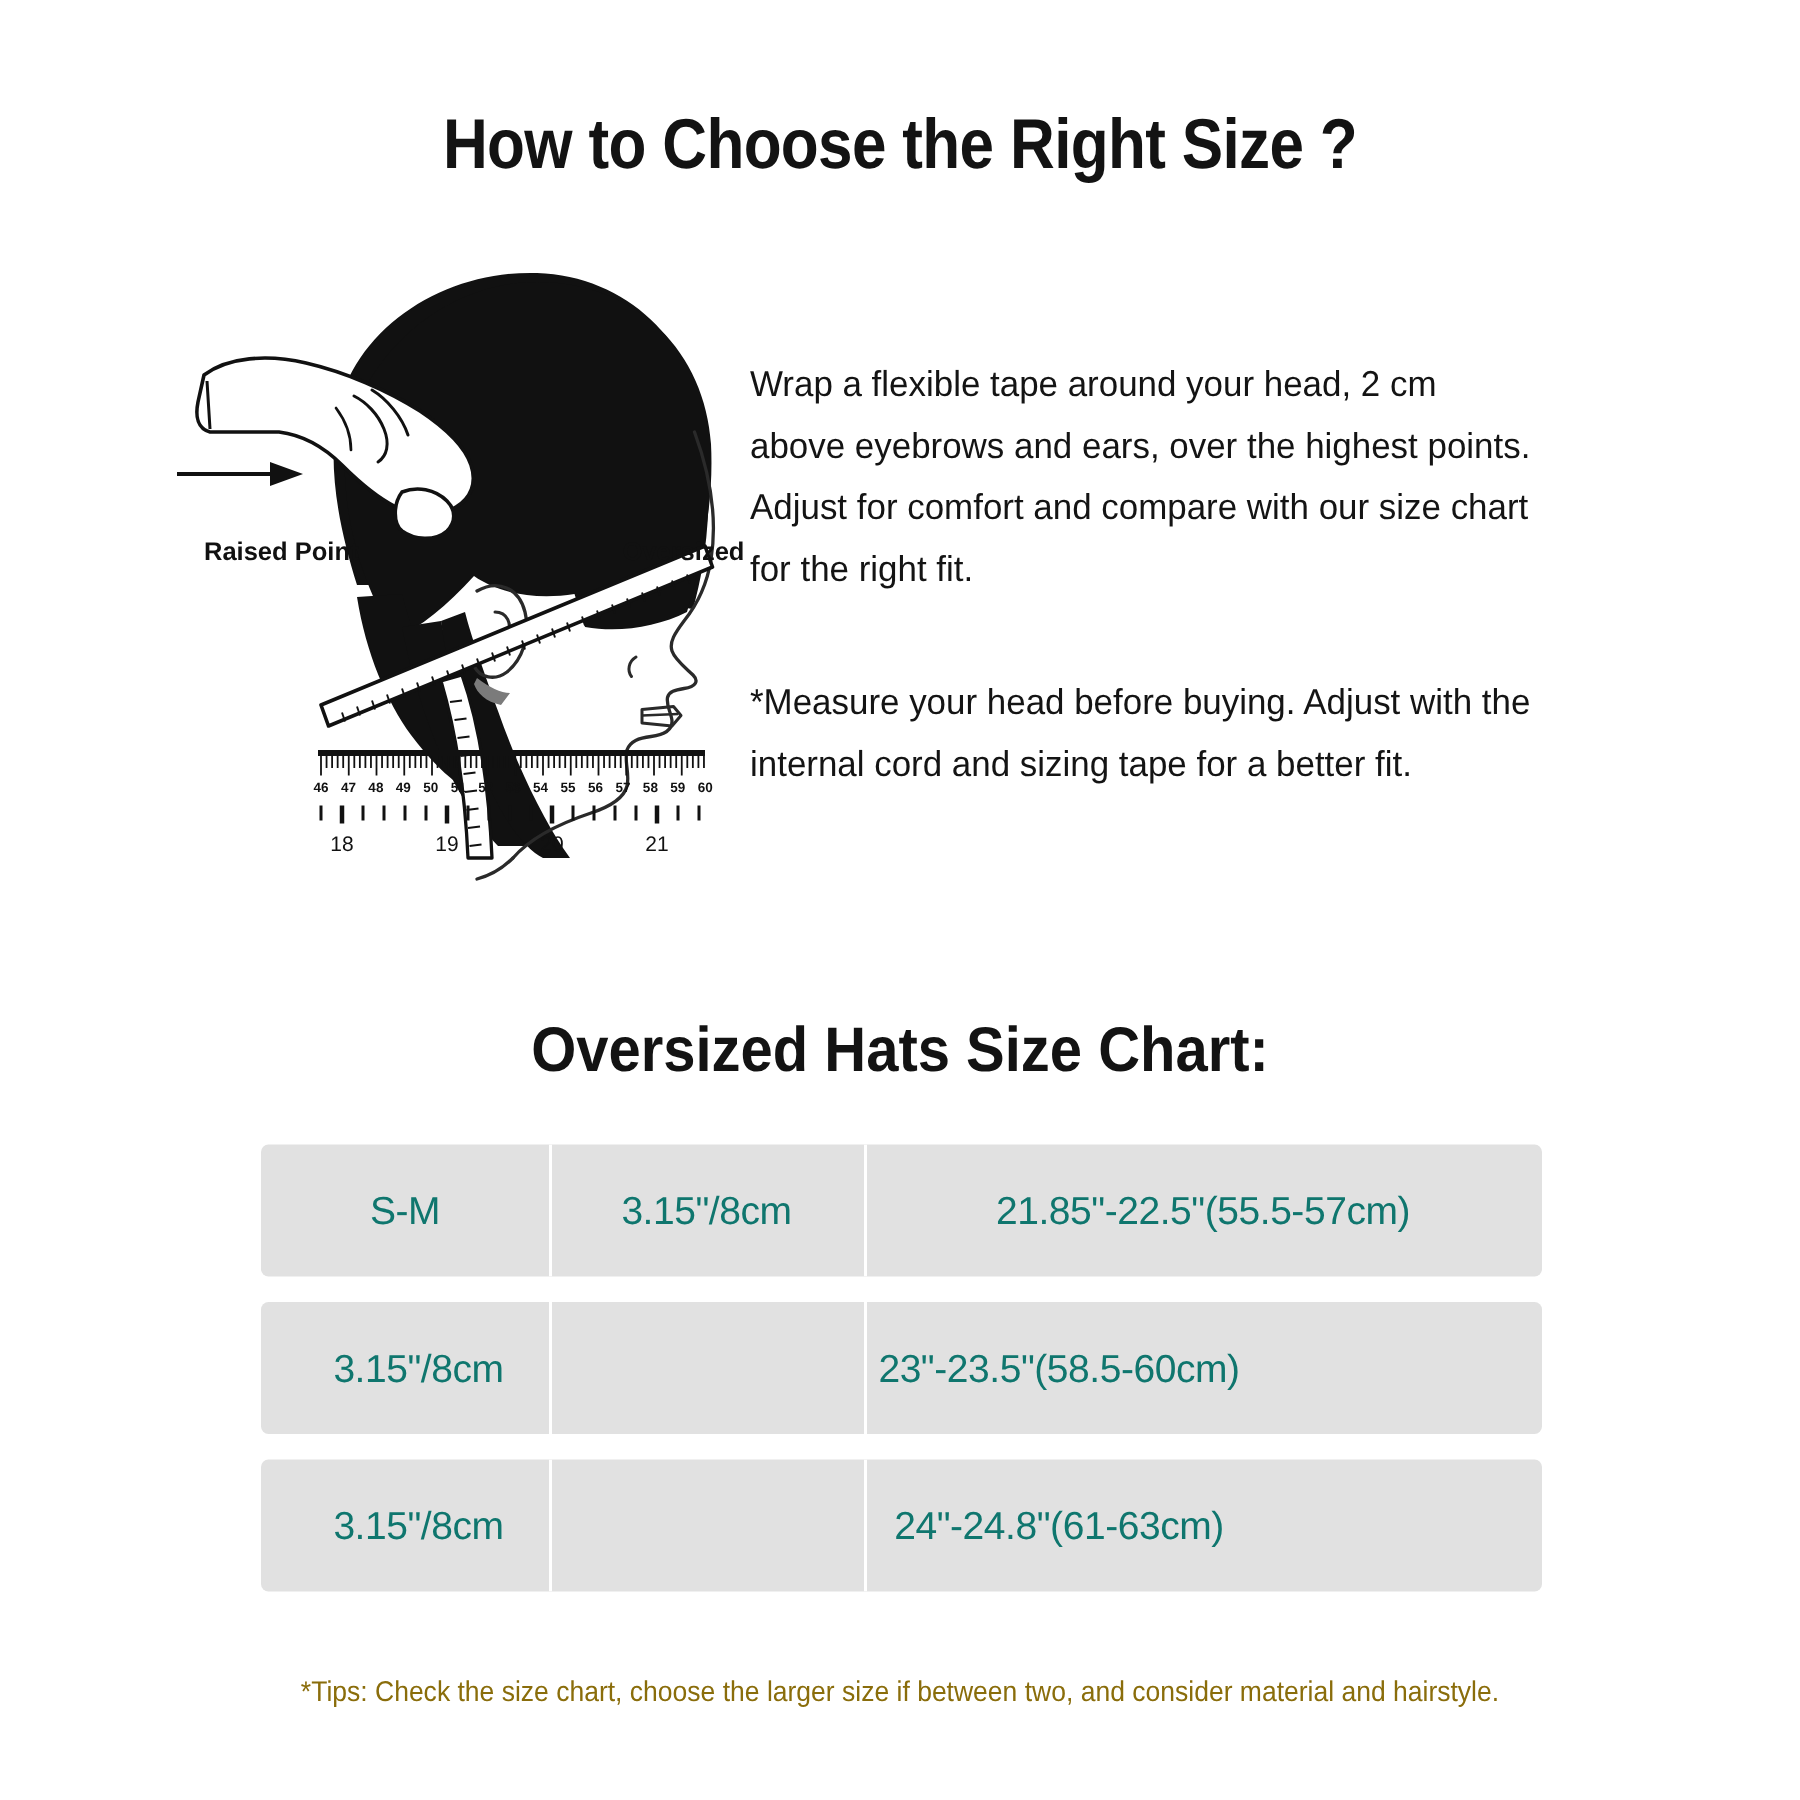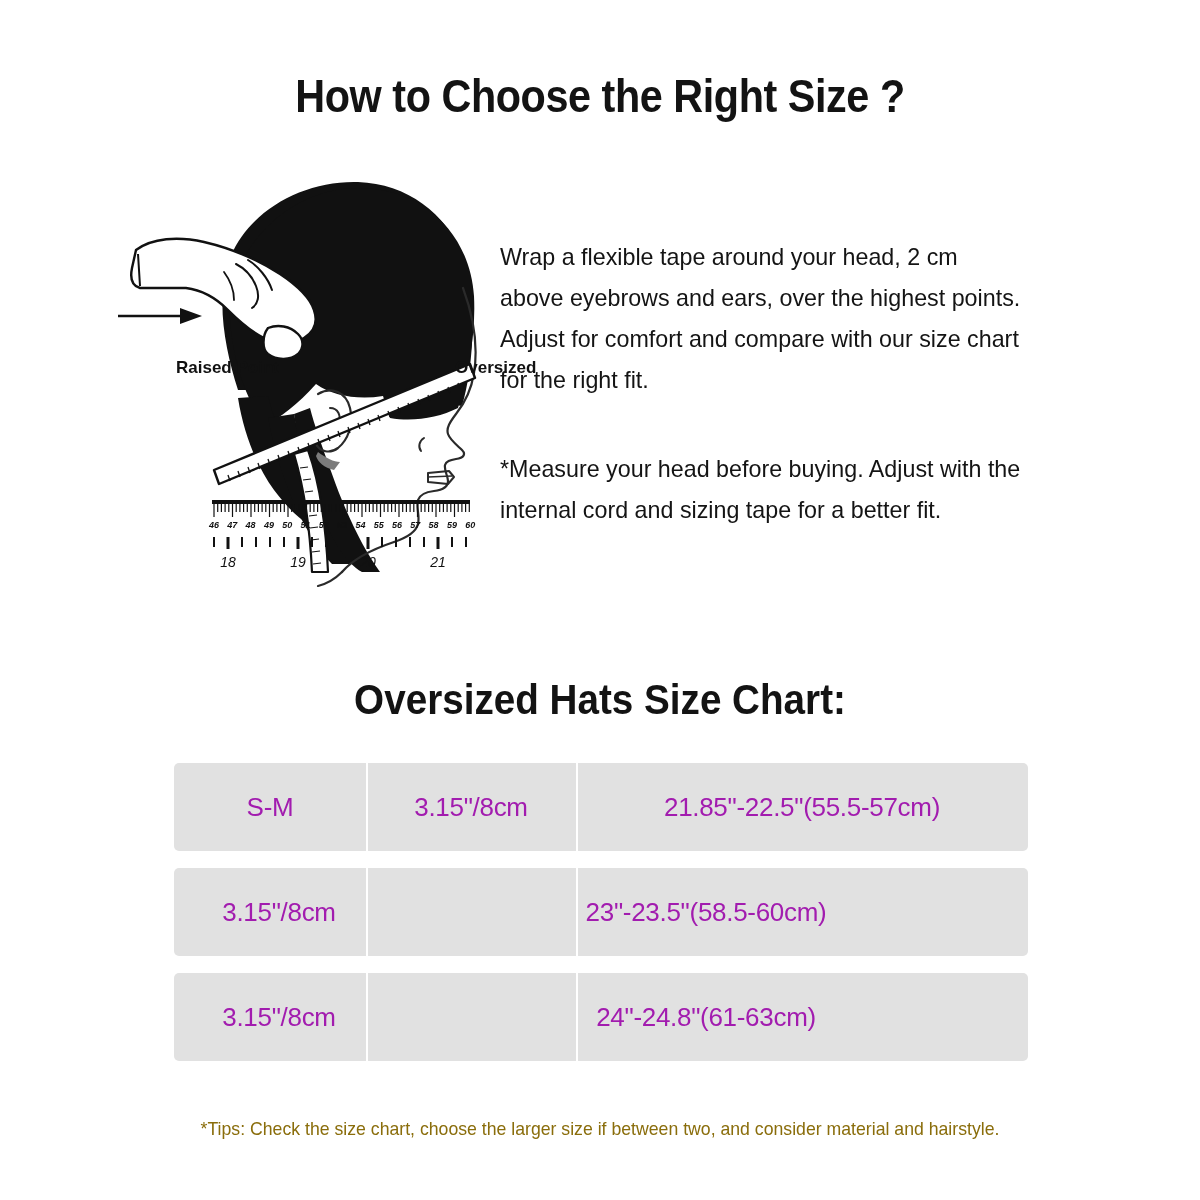--- a/index.html
+++ b/index.html
@@ -41,33 +41,31 @@
     height: 420px;
   }
   #diagram svg { display: block; }
 
   .diagram-label {
     position: absolute;
     font-size: 17px;
     font-weight: 600;
     color: #111;
     white-space: nowrap;
-    margin-left: 40px;
   }
   #label-forehead { left: 297px; top: 190px; }
   #label-raised   { left: 18px;  top: 190px; }
 
   
   #ruler {
     position: absolute;
     left: 198px;
     top: 492px;
     width: 285px;
     height: 82px;
-    font-style: italic;
   }
   #ruler svg { display: block; }
 
   
   .body-copy {
     position: absolute;
     left: 500px;
     width: 540px;
     font-size: 24px;
     line-height: 41px;
@@ -107,21 +105,21 @@
     background: #e1e1e1;
     border-radius: 5px;
     margin-bottom: 17px;
     overflow: hidden;
   }
   .size-cell {
     display: flex;
     align-items: center;
     justify-content: center;
     font-size: 26px;
-    color: #a21caf;
+    color: #0f766e;
     letter-spacing: -0.3px;
     white-space: nowrap;
   }
   .cell-size   { width: 192px; }
   .cell-brim   { width: 210px; }
   .cell-circ   { flex: 1; }
   .col-divider {
     position: absolute;
     top: 0;
     bottom: 0;

